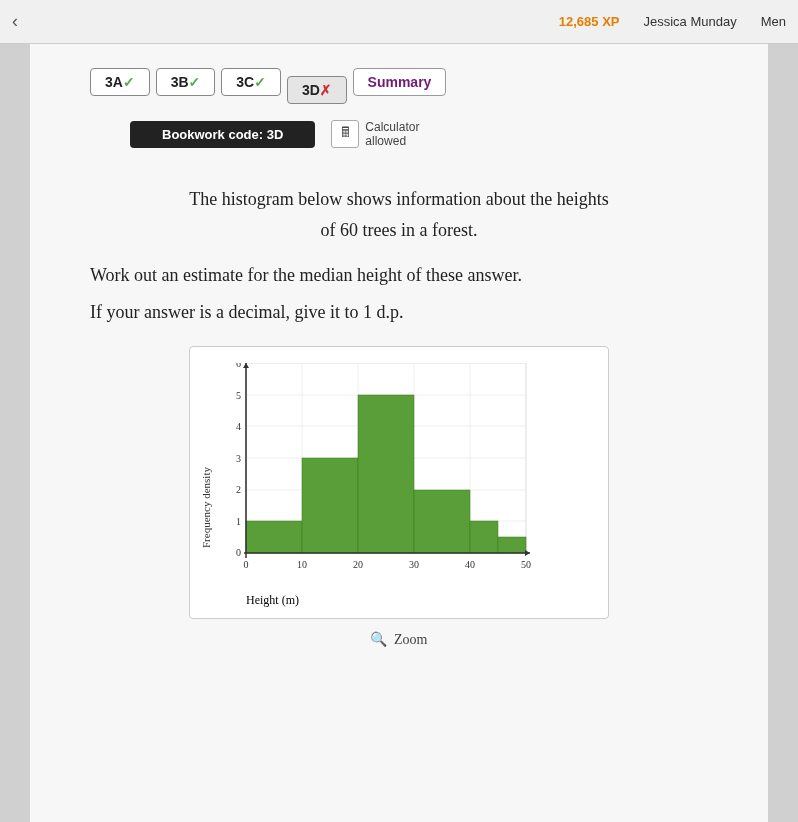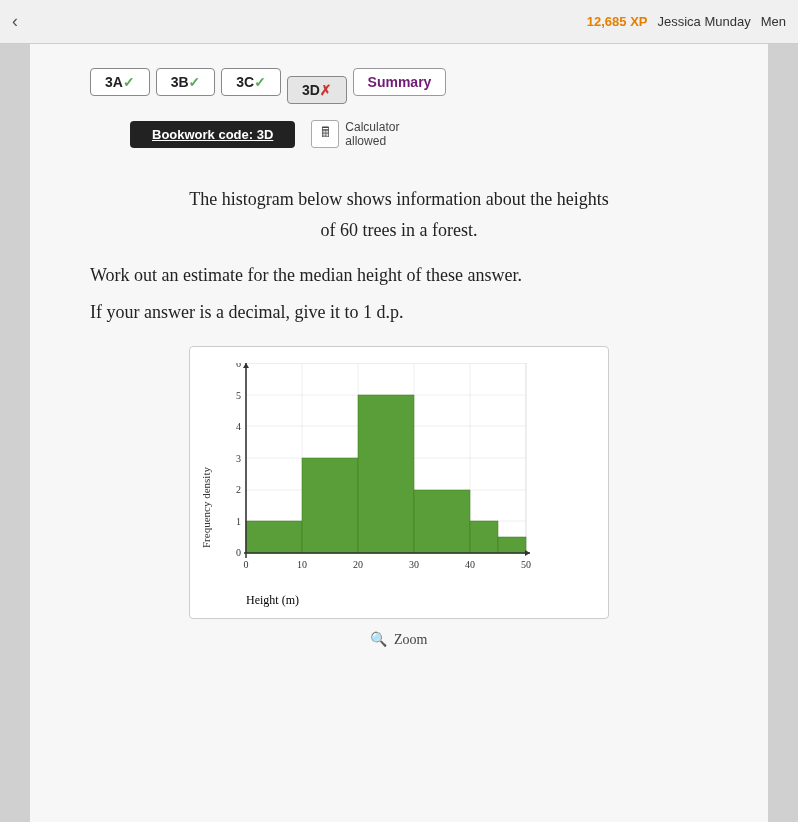--- a/index.html
+++ b/index.html
@@ -30,21 +30,21 @@
     }
     .app-title {
       font-size: 20px;
       font-weight: bold;
       color: #222;
     }
     .top-bar-right {
       margin-left: auto;
       display: flex;
       align-items: center;
-      gap: 10px;
+      gap: 24px;
       font-size: 13px;
       color: #333;
     }
     .xp-badge {
       color: #e67e00;
       font-weight: bold;
     }
     .main-content {
       background: #f7f7f7;
       margin: 0 30px;
@@ -96,25 +96,24 @@
     }
     .bookwork-row {
       display: flex;
       align-items: center;
       padding: 6px 60px 18px 100px;
       gap: 16px;
     }
     .bookwork-code {
       background: #222;
       color: white;
-      padding: 6px 22px;
+      padding: 6px 32px;
       border-radius: 4px;
       font-size: 13px;
       font-weight: bold;
-      text-decoration: underline;
     }
     .calculator-info {
       display: flex;
       align-items: center;
       gap: 6px;
       font-size: 12px;
       color: #444;
     }
     .calculator-icon {
       width: 28px;

